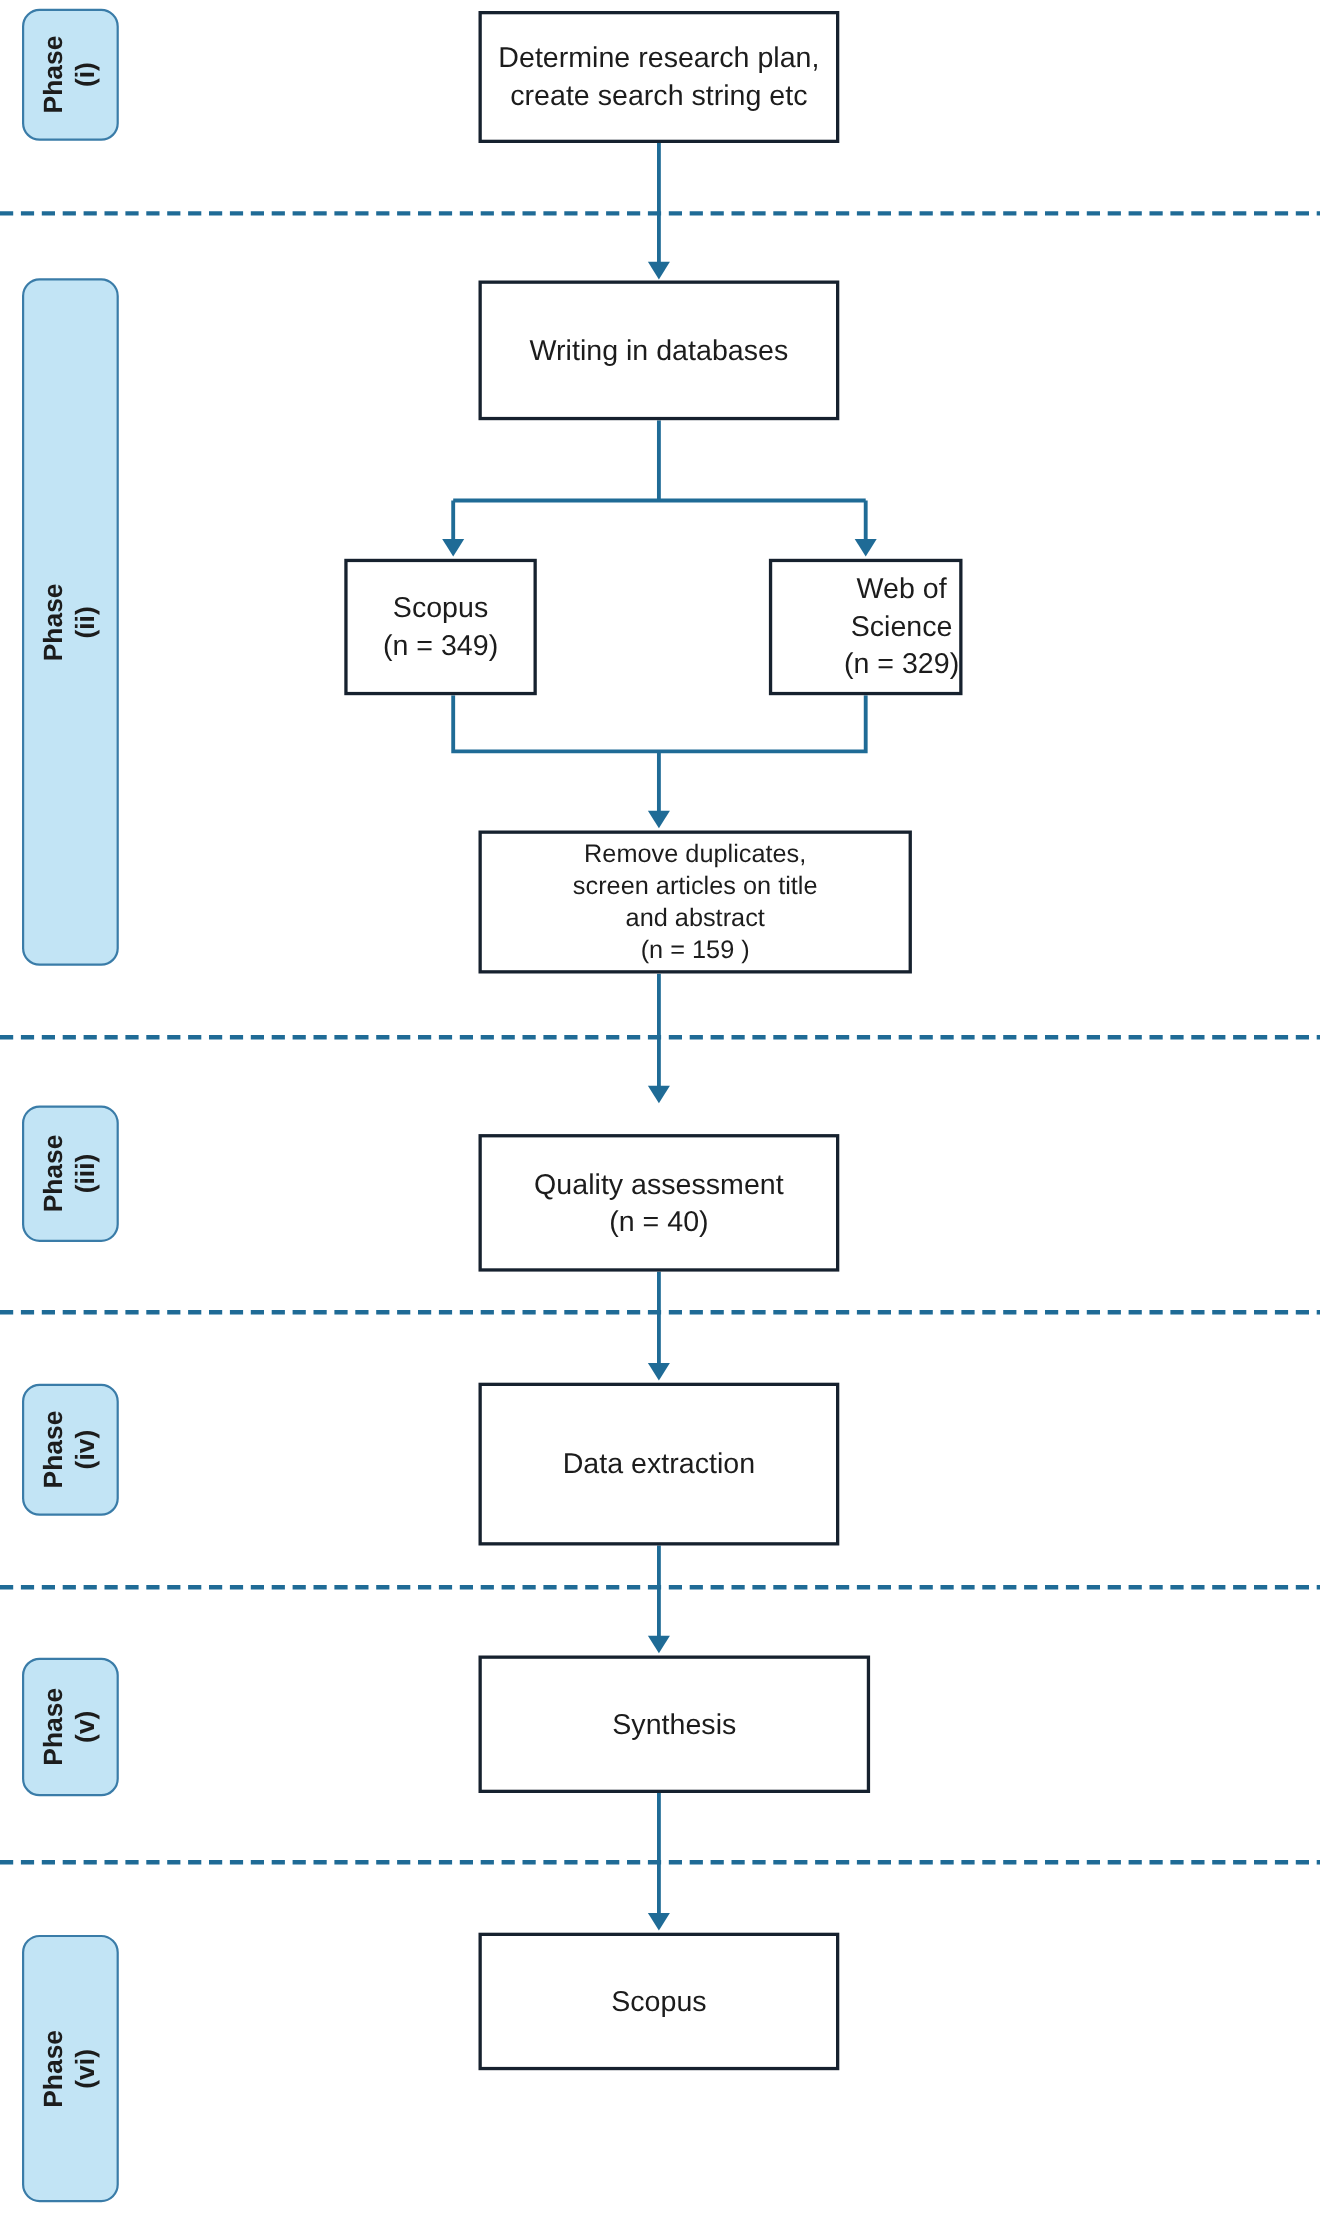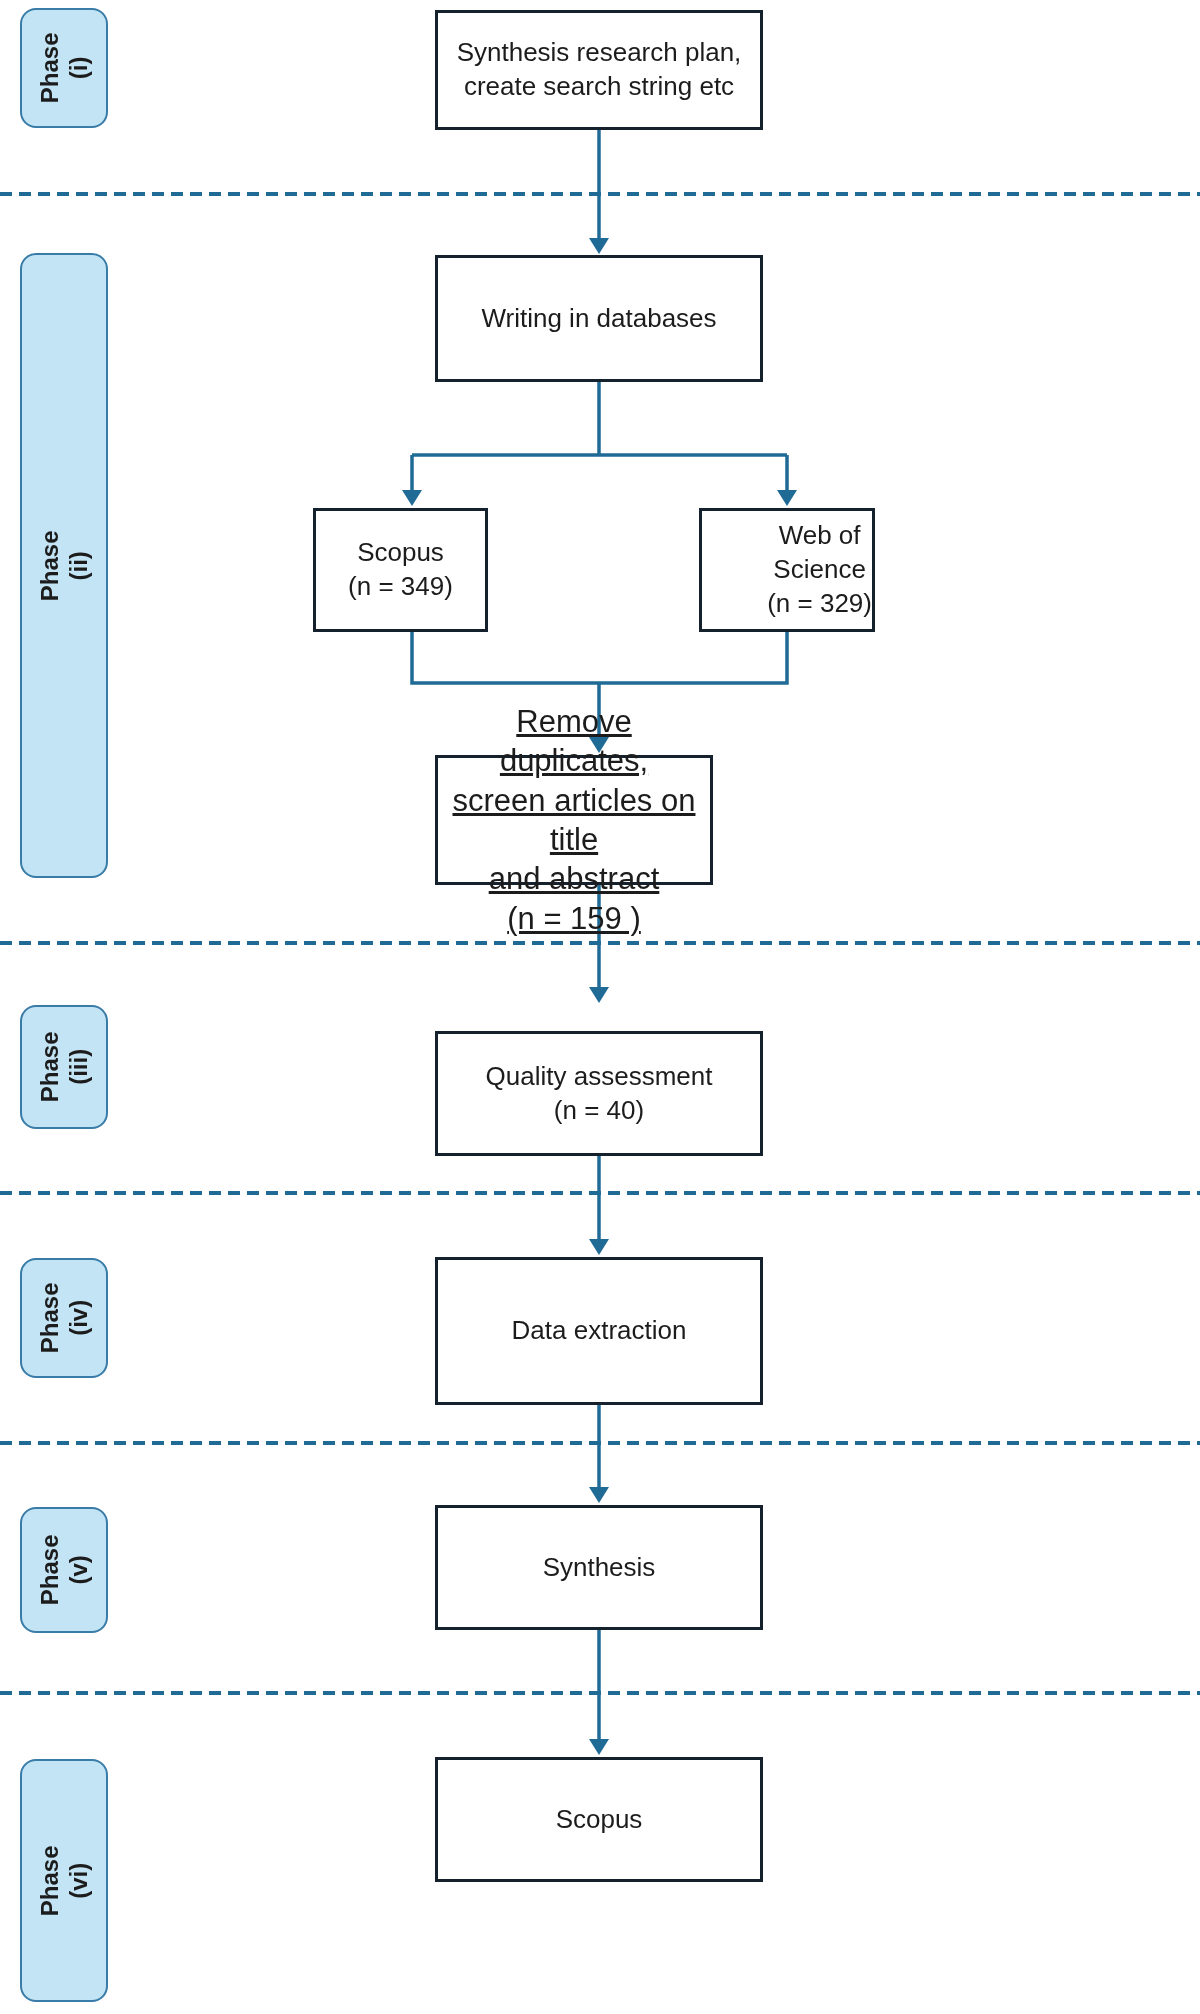--- a/index.html
+++ b/index.html
@@ -67,24 +67,24 @@
     font-size: 24px;
     line-height: 1.2;
     color: var(--text);
   }
 
   
   .n-plan      { left: 435px; top: 10px;   width: 328px; height: 120px; }
   .n-search    { left: 435px; top: 255px;  width: 328px; height: 127px; }
   .n-scopus    { left: 313px; top: 508px;  width: 175px; height: 124px; }
   .n-wos       { left: 699px; top: 508px;  width: 176px; height: 124px; justify-content: flex-end; }
-  .n-screen    { left: 435px; top: 755px;  width: 278px; height: 130px; font-size: 31px; line-height: 1.27; text-decoration: underline; }
+  .n-screen    { left: 435px; top: 755px;  width: 394px; height: 130px; font-size: 23px; line-height: 1.27; }
   .n-quality   { left: 435px; top: 1031px; width: 328px; height: 125px; }
   .n-extract   { left: 435px; top: 1257px; width: 328px; height: 148px; }
-  .n-synthesis { left: 435px; top: 1505px; width: 328px; height: 125px; }
+  .n-synthesis { left: 435px; top: 1505px; width: 356px; height: 125px; }
   .n-writing   { left: 435px; top: 1757px; width: 328px; height: 125px; }
 
   
   .p-1 { left: 20px; top: 8px;    width: 88px; height: 120px; }
   .p-2 { left: 20px; top: 253px;  width: 88px; height: 625px; }
   .p-3 { left: 20px; top: 1005px; width: 88px; height: 124px; }
   .p-4 { left: 20px; top: 1258px; width: 88px; height: 120px; }
   .p-5 { left: 20px; top: 1507px; width: 88px; height: 126px; }
   .p-6 { left: 20px; top: 1759px; width: 88px; height: 243px; }
 </style>
@@ -157,21 +157,21 @@
   <div class="phase p-5">
       <span class="lbl">Phase
 (v)</span>
     </div>
   <div class="phase p-6">
       <span class="lbl">Phase
 (vi)</span>
     </div>
 
   <div class="node n-plan">
-      <span class="lbl">Synthesis research plan,
+      <span class="lbl">Determine research plan,
 create search string etc</span>
     </div>
   <div class="node n-search">
       <span class="lbl">Writing in databases</span>
     </div>
   <div class="node n-scopus">
       <span class="lbl">Scopus
 (n = 349)</span>
     </div>
   <div class="node n-wos">

